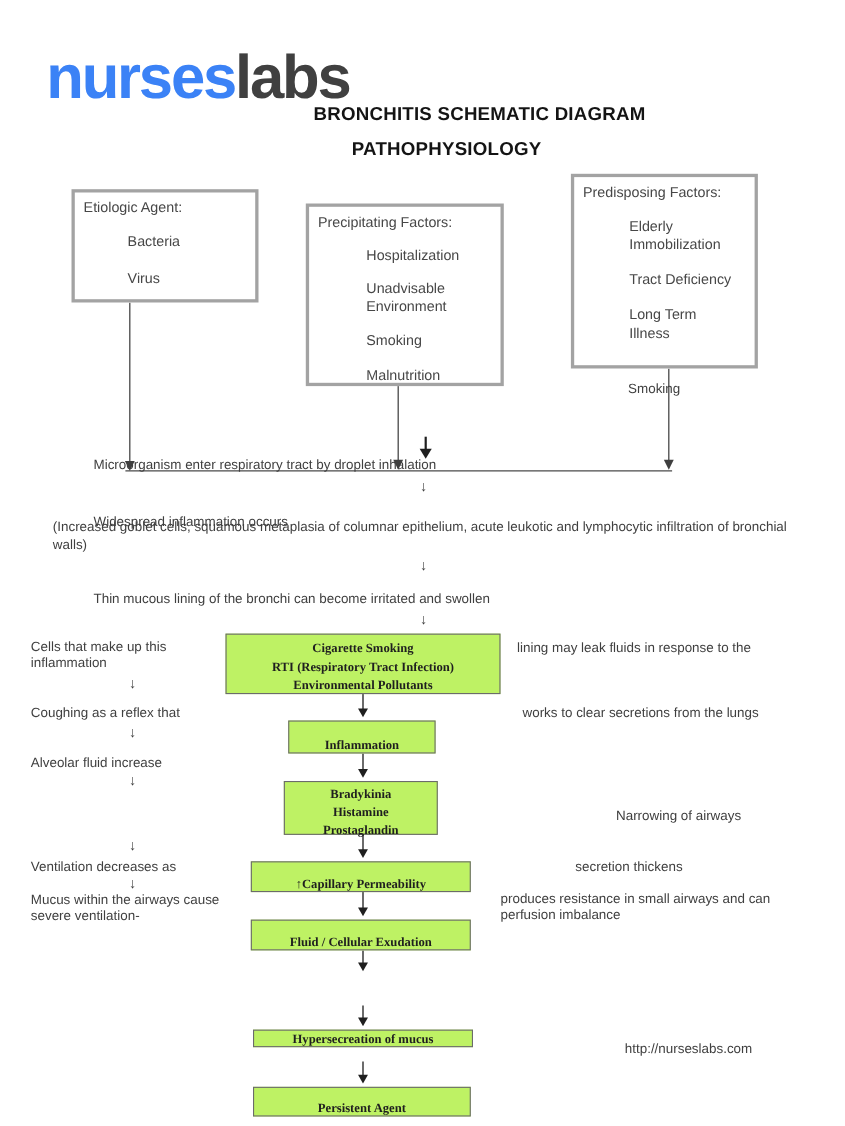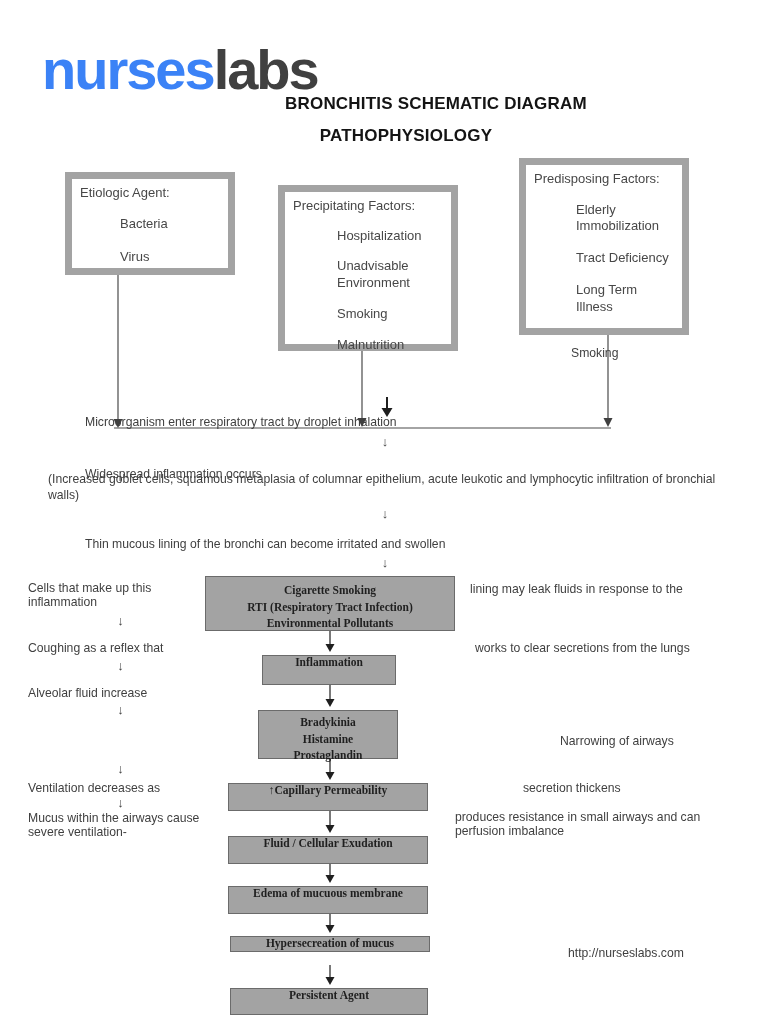--- a/index.html
+++ b/index.html
@@ -9,35 +9,35 @@
 
   
   .logo{font-weight:bold;font-size:56px;letter-spacing:-2px;line-height:1;}
   .logo .p1{color:#3b82f6;margin-top:40px;}
   .logo .p2{color:#404040;}
 
   
   .h-title{font-weight:bold;font-size:17px;color:#141414;letter-spacing:.2px;}
 
   
-  .tbox{border:7px solid #a3a3a3;color:#474747;font-size:13px;box-sizing:border-box;
+  .tbox{border:3px solid #a3a3a3;color:#474747;font-size:13px;box-sizing:border-box;
         padding:6px 8px;background:#fff;}
   .tbox-title{line-height:1.2;}
   .tbox-item{line-height:1.3;}
 
   
   .note{font-size:12.2px;color:#3f3f3f;line-height:1.18;}
   .darr{font-size:13px;color:#3f3f3f;text-align:center;line-height:1;}
 
   
-  .fbox{border:1.4px solid #6b6b6b;box-sizing:border-box;background:#a3a3a3;
+  .fbox{border:1.4px solid #6b6b6b;box-sizing:border-box;background:#bef264;
         font-family:"Liberation Serif", serif;font-weight:bold;font-size:11.5px;
         color:#1f1f1f;text-align:center;}
   .fbox .fline{line-height:1.45;}
-  .fbox-center{display:flex;align-items:flex-start;justify-content:center;}
+  .fbox-center{display:flex;align-items:flex-end;justify-content:center;}
 
   svg{position:absolute;left:0;top:0;}
 </style>
 </head>
 <body>
 
 <div id="page">
 
   <svg width="768" height="1024" viewBox="0 0 768 1024">
     <g stroke="#4a4a4a" stroke-width="1.2" fill="none">
@@ -129,23 +129,20 @@
   </div>
 
   <div class="abs fbox fbox-center" style="left:228px;top:783px;width:200px;height:28px;">
     <div>↑Capillary Permeability</div>
   </div>
 
   <div class="abs fbox fbox-center" style="left:228px;top:836px;width:200px;height:28px;">
     <div>Fluid / Cellular Exudation</div>
   </div>
 
-  <div class="abs fbox fbox-center" style="left:228px;top:886px;width:200px;height:28px;">
-    <div>Edema of mucuous membrane</div>
-  </div>
 
   <div class="abs fbox fbox-center" style="left:230px;top:936px;width:200px;height:16px;">
     <div>Hypersecreation of mucus</div>
   </div>
 
   <div class="abs fbox fbox-center" style="left:230px;top:988px;width:198px;height:27px;">
     <div>Persistent Agent</div>
   </div>
 
   <div class="abs note" style="left:28px;top:581px;width:185px;">Cells that make up this inflammation</div>

